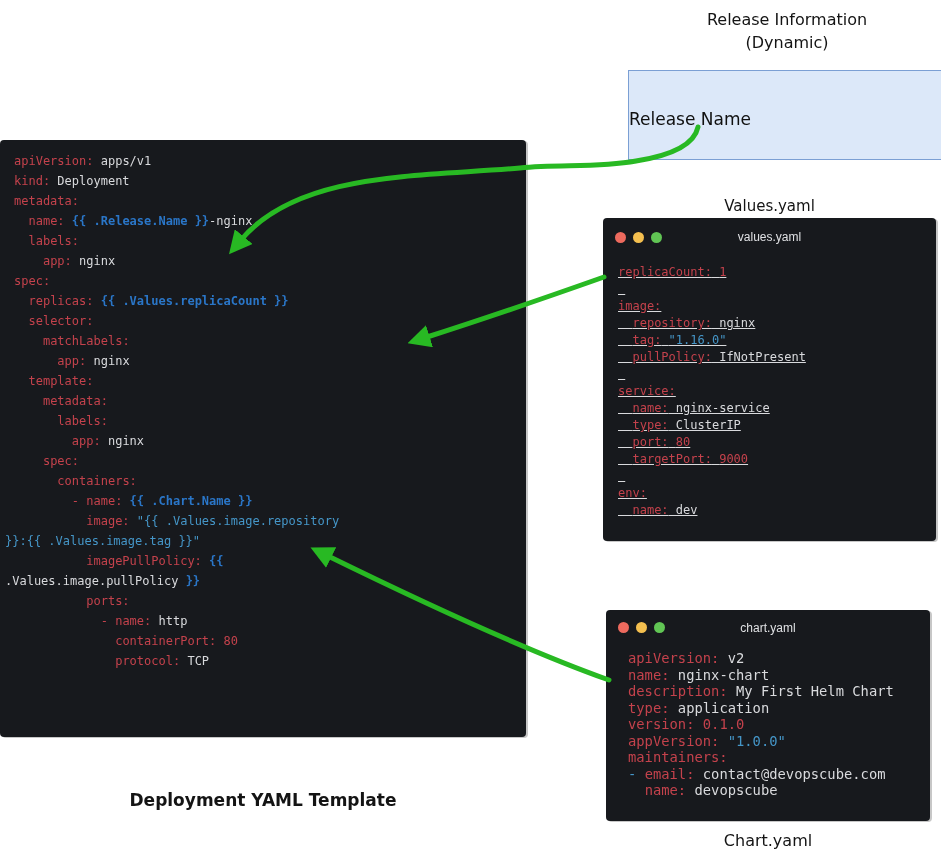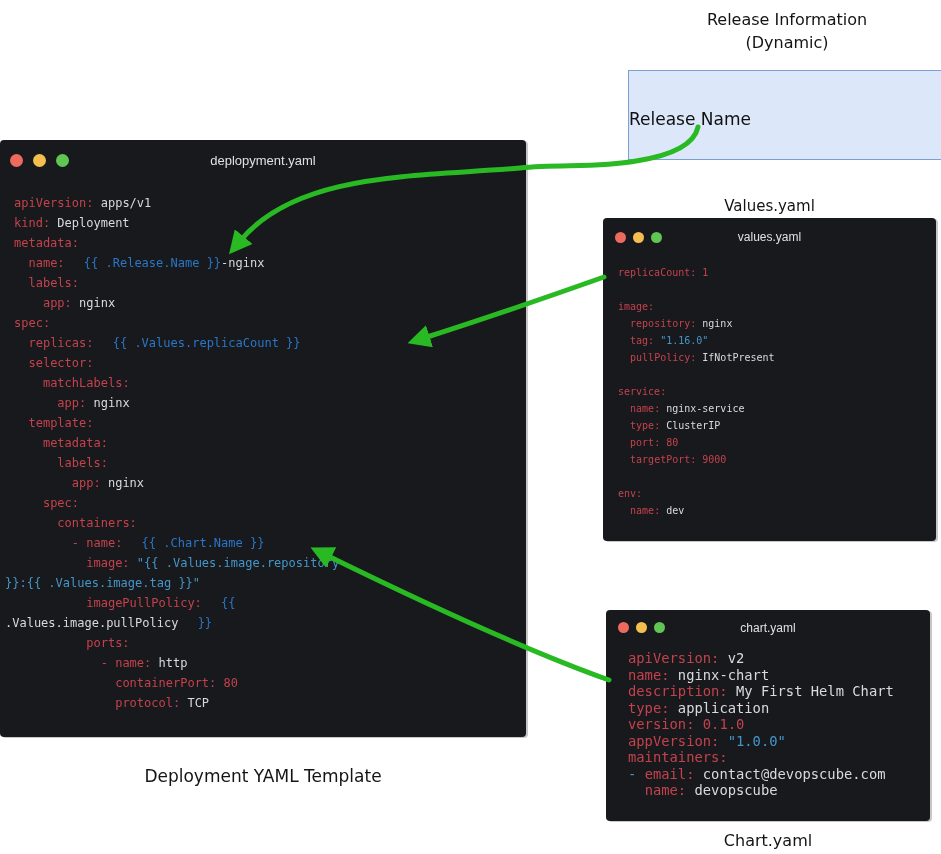--- a/index.html
+++ b/index.html
@@ -15,79 +15,71 @@
   .titlebar{position:relative;width:100%;}
   .dots{position:absolute;display:flex;align-items:center;}
   .dot{border-radius:50%;display:inline-block;}
   .dot.r{background:#ed6a5e;} .dot.y{background:#f4bf4f;} .dot.g{background:#61c554;}
   .wtitle{display:block;text-align:center;color:var(--title);
           font-family:"Liberation Sans",sans-serif;}
   pre.code{font-family:"DejaVu Sans Mono",monospace;color:var(--plain);}
   pre.code .ln{white-space:pre;}
   pre.code .ln.wrap{margin-left:-9px;}
   .k{color:var(--key);} .w{color:var(--plain);}
-  .b{color:var(--tblue);font-weight:normal;margin-left:12px;} .c{color:var(--cyan);}
+  .b{color:var(--tblue);font-weight:bold;} .c{color:var(--cyan);}
   
   .win-deploy{left:0px;top:140px;width:526px;height:597px;}
   .win-deploy .titlebar{height:42px;}
   .win-deploy .dots{left:10px;top:14px;gap:10px;}
   .win-deploy .dot{width:13px;height:13px;}
   .win-deploy .wtitle{padding-top:13px;font-size:13px;}
   .win-deploy pre.code{padding:11px 0 0 14px;font-size:12px;line-height:20px;}
   
   .win-values{left:603px;top:218px;width:333px;height:323px;}
   .win-values .titlebar{height:36px;}
   .win-values .dots{left:12px;top:14px;gap:7px;}
   .win-values .dot{width:11px;height:11px;}
   .win-values .wtitle{padding-top:12px;font-size:12px;}
-  .win-values pre.code{padding:10px 0 0 15px;font-size:10px;line-height:17px;}
+  .win-values pre.code{padding:10px 0 0 15px;font-size:12px;line-height:17px;text-decoration:underline;}
   
   .win-chart{left:606px;top:610px;width:324px;height:211px;}
   .win-chart .titlebar{height:32px;}
   .win-chart .dots{left:12px;top:12px;gap:7px;}
   .win-chart .dot{width:11px;height:11px;}
   .win-chart .wtitle{padding-top:11px;font-size:12px;}
   .win-chart pre.code{padding:8px 0 0 22px;font-size:13.8px;line-height:16.5px;}
   
   .hand{position:absolute;color:var(--caption);text-align:center;
         font-family:"DejaVu Sans",sans-serif;font-weight:500;}
   .release-title{left:617px;top:8px;width:340px;font-size:16px;line-height:23px;}
   .release-box{position:absolute;left:628px;top:70px;width:338px;height:90px;
         background:var(--boxfill);border:1.5px solid var(--boxborder);
         display:flex;align-items:center;justify-content:flex-start;}
   .release-box .lbl{font-family:"DejaVu Sans",sans-serif;font-size:17px;
         color:#101010;margin-right:45px;margin-top:8px;}
   .cap-values{left:603px;top:197px;width:333px;font-size:15px;}
   .cap-chart{left:606px;top:831px;width:324px;font-size:16px;}
-  .cap-deploy{left:0px;top:766px;width:526px;font-size:17px;}
+  .cap-deploy{left:0px;top:790px;width:526px;font-size:17px;font-weight:bold;}
   svg.overlay{position:absolute;left:0;top:0;pointer-events:none;}
   .arrow{fill:none;stroke:var(--green);stroke-width:5;stroke-linecap:round;}
   #ah path{fill:var(--green);}
 </style>
 </head>
 <body>
 
 <div class="hand release-title">
   <div>Release Information</div>
   <div>(Dynamic)</div>
 </div>
 
 <div class="release-box">
   <span class="lbl">Release Name</span>
 </div>
 
 <div class="window win-deploy">
-  <div class="titlebar">
-    <span class="dots">
-      <i class="dot r"></i>
-      <i class="dot y"></i>
-      <i class="dot g"></i>
-    </span>
-    <span class="wtitle">deplopyment.yaml</span>
-  </div>
   <pre class="code"><div class="ln"><span class="k">apiVersion:</span><span class="w"> apps/v1</span></div><div class="ln"><span class="k">kind:</span><span class="w"> Deployment</span></div><div class="ln"><span class="k">metadata:</span></div><div class="ln"><span class="w">  </span><span class="k">name:</span><span class="w"> </span><span class="b">{{ .Release.Name }}</span><span class="w">-nginx</span></div><div class="ln"><span class="w">  </span><span class="k">labels:</span></div><div class="ln"><span class="w">    </span><span class="k">app:</span><span class="w"> nginx</span></div><div class="ln"><span class="k">spec:</span></div><div class="ln"><span class="w">  </span><span class="k">replicas:</span><span class="w"> </span><span class="b">{{ .Values.replicaCount }}</span></div><div class="ln"><span class="w">  </span><span class="k">selector:</span></div><div class="ln"><span class="w">    </span><span class="k">matchLabels:</span></div><div class="ln"><span class="w">      </span><span class="k">app:</span><span class="w"> nginx</span></div><div class="ln"><span class="w">  </span><span class="k">template:</span></div><div class="ln"><span class="w">    </span><span class="k">metadata:</span></div><div class="ln"><span class="w">      </span><span class="k">labels:</span></div><div class="ln"><span class="w">        </span><span class="k">app:</span><span class="w"> nginx</span></div><div class="ln"><span class="w">    </span><span class="k">spec:</span></div><div class="ln"><span class="w">      </span><span class="k">containers:</span></div><div class="ln"><span class="w">        </span><span class="k">- name:</span><span class="w"> </span><span class="b">{{ .Chart.Name }}</span></div><div class="ln"><span class="w">          </span><span class="k">image:</span><span class="w"> </span><span class="c">"{{ .Values.image.repository</span></div><div class="ln wrap"><span class="c">}}:{{ .Values.image.tag }}"</span></div><div class="ln"><span class="w">          </span><span class="k">imagePullPolicy:</span><span class="w"> </span><span class="b">{{</span></div><div class="ln wrap"><span class="w">.Values.image.pullPolicy </span><span class="b">}}</span></div><div class="ln"><span class="w">          </span><span class="k">ports:</span></div><div class="ln"><span class="w">            </span><span class="k">- name:</span><span class="w"> http</span></div><div class="ln"><span class="w">              </span><span class="k">containerPort:</span><span class="w"> </span><span class="k">80</span></div><div class="ln"><span class="w">              </span><span class="k">protocol:</span><span class="w"> TCP</span></div></pre>
 </div>
 
 <div class="hand cap-values">Values.yaml</div>
 <div class="window win-values">
   <div class="titlebar">
     <span class="dots">
       <i class="dot r"></i>
       <i class="dot y"></i>
       <i class="dot g"></i>

